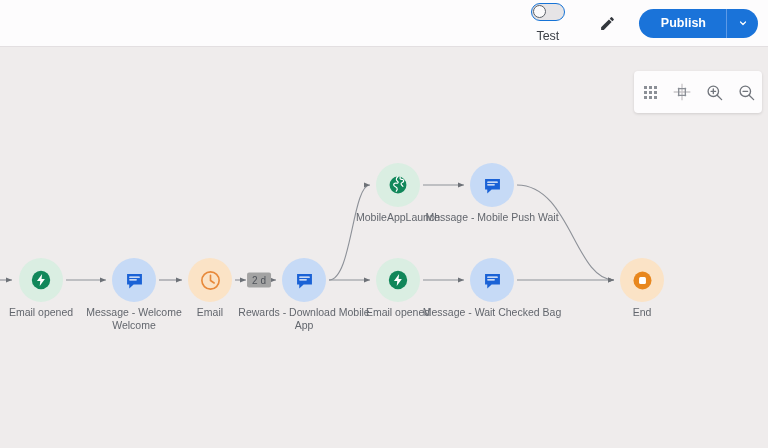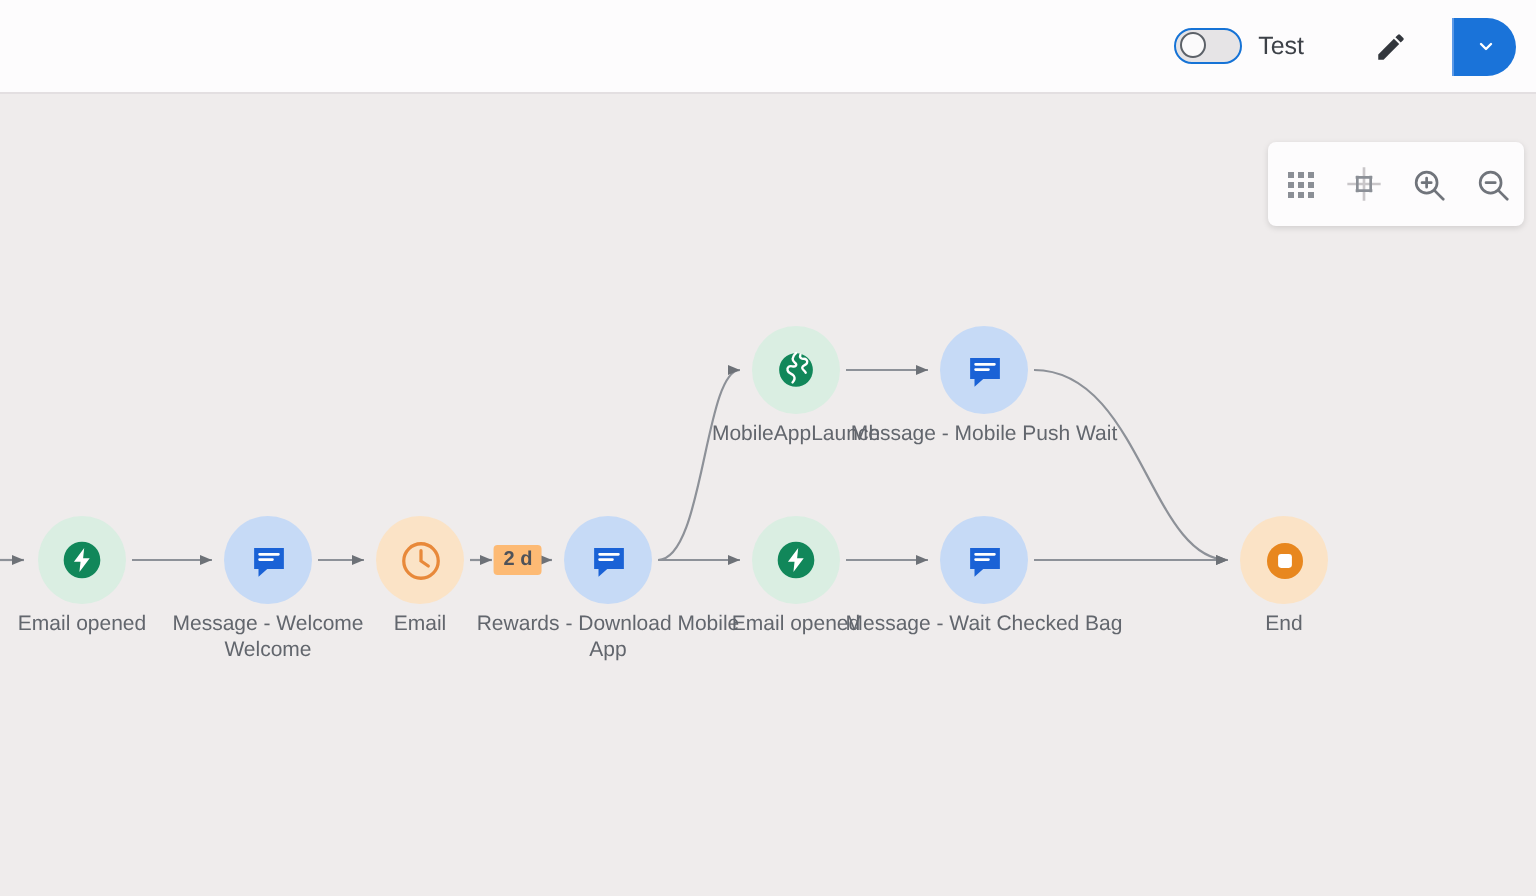--- a/index.html
+++ b/index.html
@@ -12,21 +12,21 @@
 
   
   .topbar {
     position: absolute; top: 0; left: 0;
     width: 768px; height: 47px;
     background: #fdfcfd;
     border-bottom: 1px solid #e3dfe1;
     display: flex; align-items: center; justify-content: flex-end;
     padding-right: 10px;
   }
-  .toggle-group { display: flex; align-items: center; gap: 8px; margin-right: 28px; }
+  .toggle-group { display: flex; align-items: center; gap: 8px; margin-right: 28px; flex-direction: column; }
   .toggle {
     width: 34px; height: 18px; border-radius: 9px;
     background: #e6e4e6; border: 1.6px solid #1673d6;
     position: relative; cursor: pointer;
   }
   .toggle .knob {
     position: absolute; top: 1px; left: 1.5px;
     width: 13px; height: 13px; border-radius: 50%;
     background: #fbfafb; border: 1.6px solid #5c6168;
   }
@@ -92,23 +92,23 @@
 
   .nlabel {
     position: absolute; left: -70px; top: 26px;
     width: 140px; text-align: center;
     font-size: 10.5px; line-height: 13px; color: #62666d;
     pointer-events: none;
   }
 
   .chip {
     position: absolute;
-    background: #fdba74; border-radius: 2px;
+    background: #a3a3a3; border-radius: 2px;
     font-size: 10px; color: #4e5259;
-    padding: 2px 5px; transform: translate(-50%, -50%); font-weight: bold;
+    padding: 2px 5px; transform: translate(-50%, -50%);
   }
 </style>
 </head>
 <body>
 
 <div class="topbar">
 
   <div class="toggle-group">
     <div class="toggle">
       <span class="knob"></span>
@@ -117,20 +117,21 @@
   </div>
 
   <div class="pencil-btn">
     <svg width="17" height="17" viewBox="0 0 24 24" aria-hidden="true">
       <path d="M3 17.25V21h3.75L17.8 9.94l-3.75-3.75L3 17.25z" fill="#33373d"></path>
       <path d="M20.7 7.04a1 1 0 000-1.41l-2.34-2.34a1 1 0 00-1.41 0l-1.83 1.83 3.75 3.75 1.83-1.83z" fill="#33373d"></path>
     </svg>
   </div>
 
   <div class="publish-group">
+    <button class="publish-btn">Publish</button>
     <div class="publish-caret">
       <svg width="12" height="12" viewBox="0 0 24 24" aria-hidden="true">
         <path d="M7 10l5 5 5-5" stroke="#ffffff" stroke-width="2.4" fill="none" stroke-linecap="round" stroke-linejoin="round"></path>
       </svg>
     </div>
   </div>
 </div>
 
 <div class="canvas">
 

